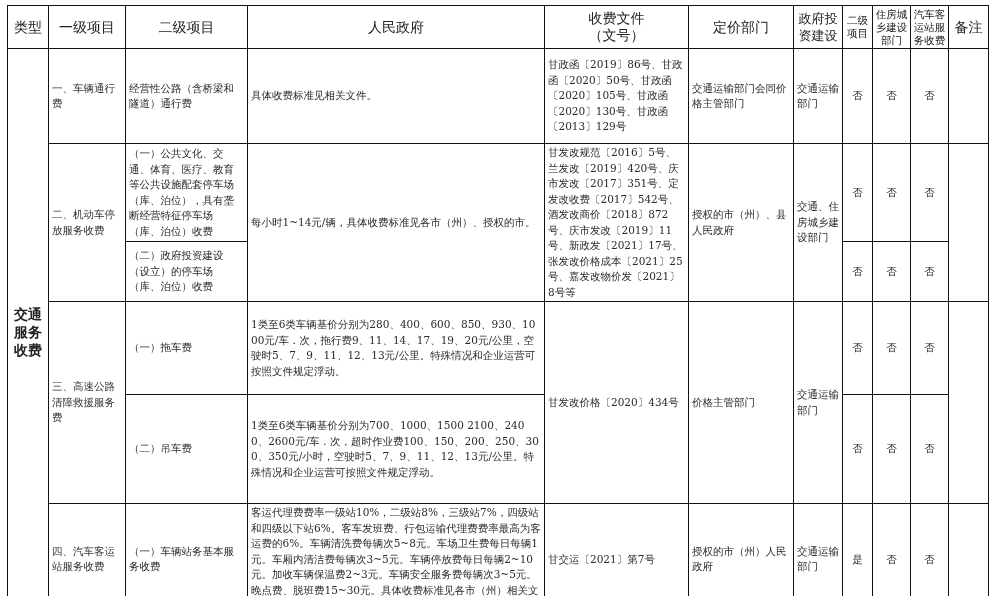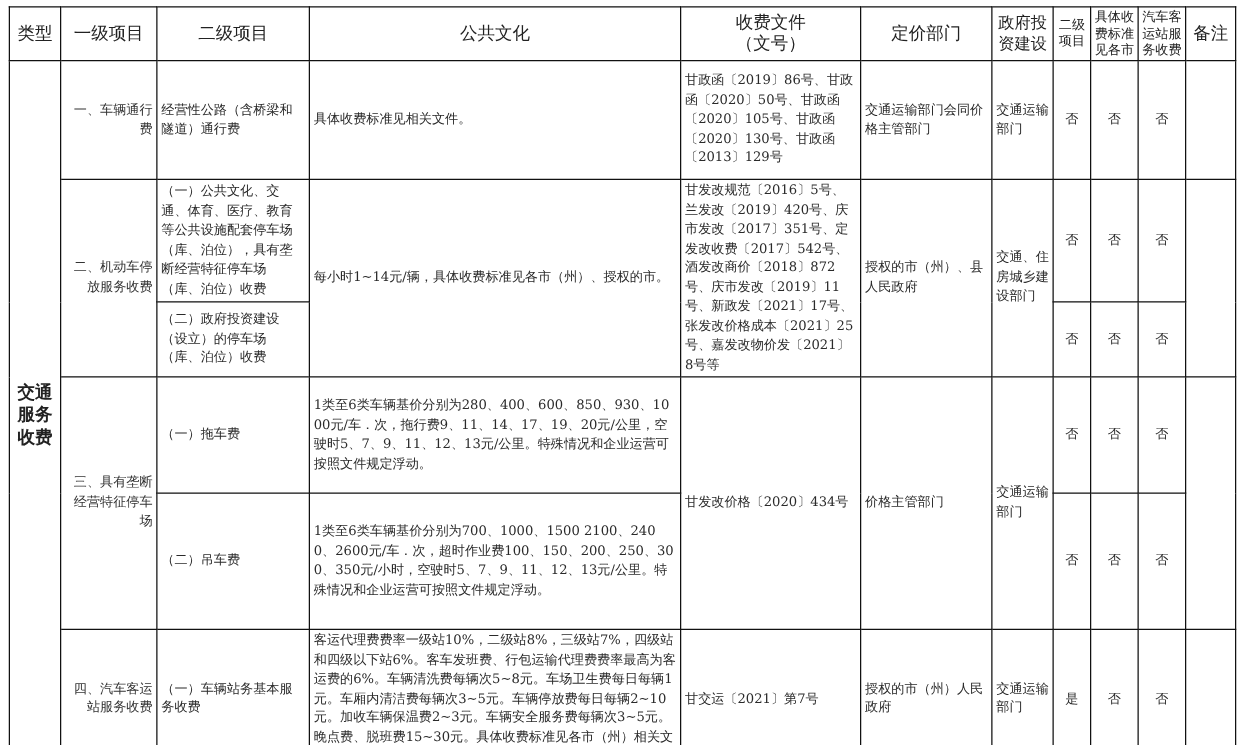--- a/index.html
+++ b/index.html
@@ -35,21 +35,21 @@
     font-family: "DejaVu Sans", "Liberation Sans", sans-serif;
     font-weight: bold;
     font-size: 14px;
     line-height: 18px;
     text-align: center;
     color: #222;
     padding: 0 4px;
   }
   td.yn { text-align: center; }
   td.blank { }
-  .lvl1 { color: #333; text-align: right; }
+  .lvl1 { color: #333; }
 </style>
 </head>
 <body>
 
 <div class="sheet">
 <table class="fee">
   <colgroup>
     <col style="width:41px">
     <col style="width:77px">
     <col style="width:122px">
@@ -60,29 +60,29 @@
     <col style="width:30px">
     <col style="width:38px">
     <col style="width:38px">
     <col style="width:40px">
   </colgroup>
   <thead>
     <tr>
       <th>类型</th>
       <th>一级项目</th>
       <th>二级项目</th>
-      <th>公共文化</th>
+      <th>人民政府</th>
       <th>
         <div>收费文件</div>
         <div>（文号）</div>
       </th>
       <th>定价部门</th>
       <th class="mid">政府投资建设</th>
       <th class="small">二级项目</th>
-      <th class="small">具体收费标准见各市</th>
+      <th class="small">住房城乡建设部门</th>
       <th class="small">汽车客运站服务收费</th>
       <th>备注</th>
     </tr>
   </thead>
   <tbody>
 
     <tr style="height:95px">
       <td class="type-cell" rowspan="7">交通服务收费</td>
       <td class="lvl1">一、车辆通行费</td>
       <td>经营性公路（含桥梁和隧道）通行费</td>
@@ -110,21 +110,21 @@
     </tr>
 
     <tr style="height:58px">
       <td>（二）政府投资建设（设立）的停车场（库、泊位）收费</td>
       <td class="yn">否</td>
       <td class="yn">否</td>
       <td class="yn">否</td>
     </tr>
 
     <tr style="height:93px">
-      <td class="lvl1" rowspan="2">三、具有垄断经营特征停车场</td>
+      <td class="lvl1" rowspan="2">三、高速公路清障救援服务费</td>
       <td>（一）拖车费</td>
       <td>1类至6类车辆基价分别为280、400、600、850、930、1000元/车．次，拖行费9、11、14、17、19、20元/公里，空驶时5、7、9、11、12、13元/公里。特殊情况和企业运营可按照文件规定浮动。</td>
       <td rowspan="2">甘发改价格〔2020〕434号</td>
       <td rowspan="2">价格主管部门</td>
       <td rowspan="2">交通运输部门</td>
       <td class="yn">否</td>
       <td class="yn">否</td>
       <td class="yn">否</td>
       <td rowspan="2" class="blank"></td>
     </tr>

